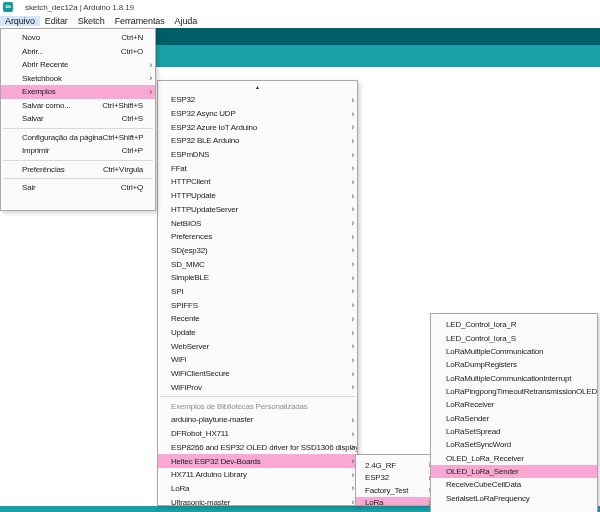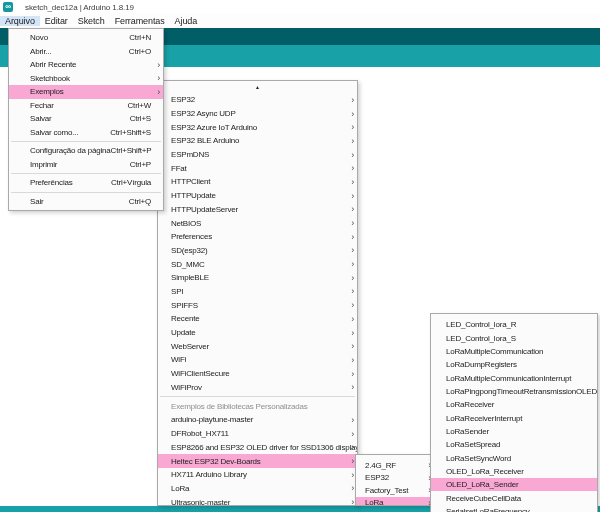--- a/index.html
+++ b/index.html
@@ -24,21 +24,21 @@
   
   .menu{position:absolute;background:#fbfbfb;border:1px solid #a9a9a9;box-sizing:border-box;box-shadow:2px 2px 4px rgba(0,0,0,.18);overflow:hidden}
   .mi{position:relative;display:flex;align-items:center;font-size:8px;letter-spacing:-0.2px;color:#1c1c1c;white-space:nowrap;box-sizing:border-box}
   .mi .lbl{white-space:nowrap}
   .mi .sc{margin-left:auto;color:#1c1c1c}
   .mi .arr{position:absolute;right:3px;top:50%;transform:translateY(-55%);font-size:9px;color:#444}
   .mi.hl{background:#f9a8d4}
   .msep{height:1px;background:#d9d9d9;margin:2px 2px}
   .mhdr{display:flex;align-items:center;font-size:8px;letter-spacing:-0.2px;color:#8f8f8f;white-space:nowrap}
 
-  #file-menu{left:8px;top:28px;width:156px;height:183px;z-index:40;padding-top:2px}
+  #file-menu{left:0;top:28px;width:156px;height:183px;z-index:40;padding-top:2px}
   #file-menu .mi{height:13.5px;padding-left:21px;padding-right:12px}
 
   #examples-menu{left:157px;top:80px;width:201px;height:426px;z-index:30}
   #examples-menu .mi{height:13.7px;padding-left:13px;padding-right:12px}
   #examples-menu .mhdr{height:14px;padding-left:13px}
   .scrollrow{height:12px;display:flex;align-items:center;justify-content:center;font-size:5px;color:#222}
 
   #heltec-menu{left:355px;top:454px;width:80px;height:52px;z-index:34;padding-top:4px}
   #heltec-menu .mi{height:12.5px;padding-left:9px;padding-right:8px}
 
@@ -81,30 +81,26 @@
     </div>
     <div class="mi">
       <span class="lbl">Sketchbook</span>
       <span class="arr">›</span>
     </div>
     <div class="mi hl">
       <span class="lbl">Exemplos</span>
       <span class="arr">›</span>
     </div>
     <div class="mi">
-      <span class="lbl">Fechar</span>
-      <span class="sc">Ctrl+W</span>
+      <span class="lbl">Salvar como...</span>
+      <span class="sc">Ctrl+Shift+S</span>
     </div>
     <div class="mi">
       <span class="lbl">Salvar</span>
       <span class="sc">Ctrl+S</span>
-    </div>
-    <div class="mi">
-      <span class="lbl">Salvar como...</span>
-      <span class="sc">Ctrl+Shift+S</span>
     </div>
     <div class="msep"></div>
     <div class="mi">
       <span class="lbl">Configuração da página</span>
       <span class="sc">Ctrl+Shift+P</span>
     </div>
     <div class="mi">
       <span class="lbl">Imprimir</span>
       <span class="sc">Ctrl+P</span>
     </div>
@@ -283,23 +279,20 @@
     <div class="mi">
       <span class="lbl">LoRaMultipleCommunicationInterrupt</span>
     </div>
     <div class="mi">
       <span class="lbl">LoRaPingpongTimeoutRetransmissionOLED</span>
     </div>
     <div class="mi">
       <span class="lbl">LoRaReceiver</span>
     </div>
     <div class="mi">
-      <span class="lbl">LoRaReceiverInterrupt</span>
-    </div>
-    <div class="mi">
       <span class="lbl">LoRaSender</span>
     </div>
     <div class="mi">
       <span class="lbl">LoRaSetSpread</span>
     </div>
     <div class="mi">
       <span class="lbl">LoRaSetSyncWord</span>
     </div>
     <div class="mi">
       <span class="lbl">OLED_LoRa_Receiver</span>

